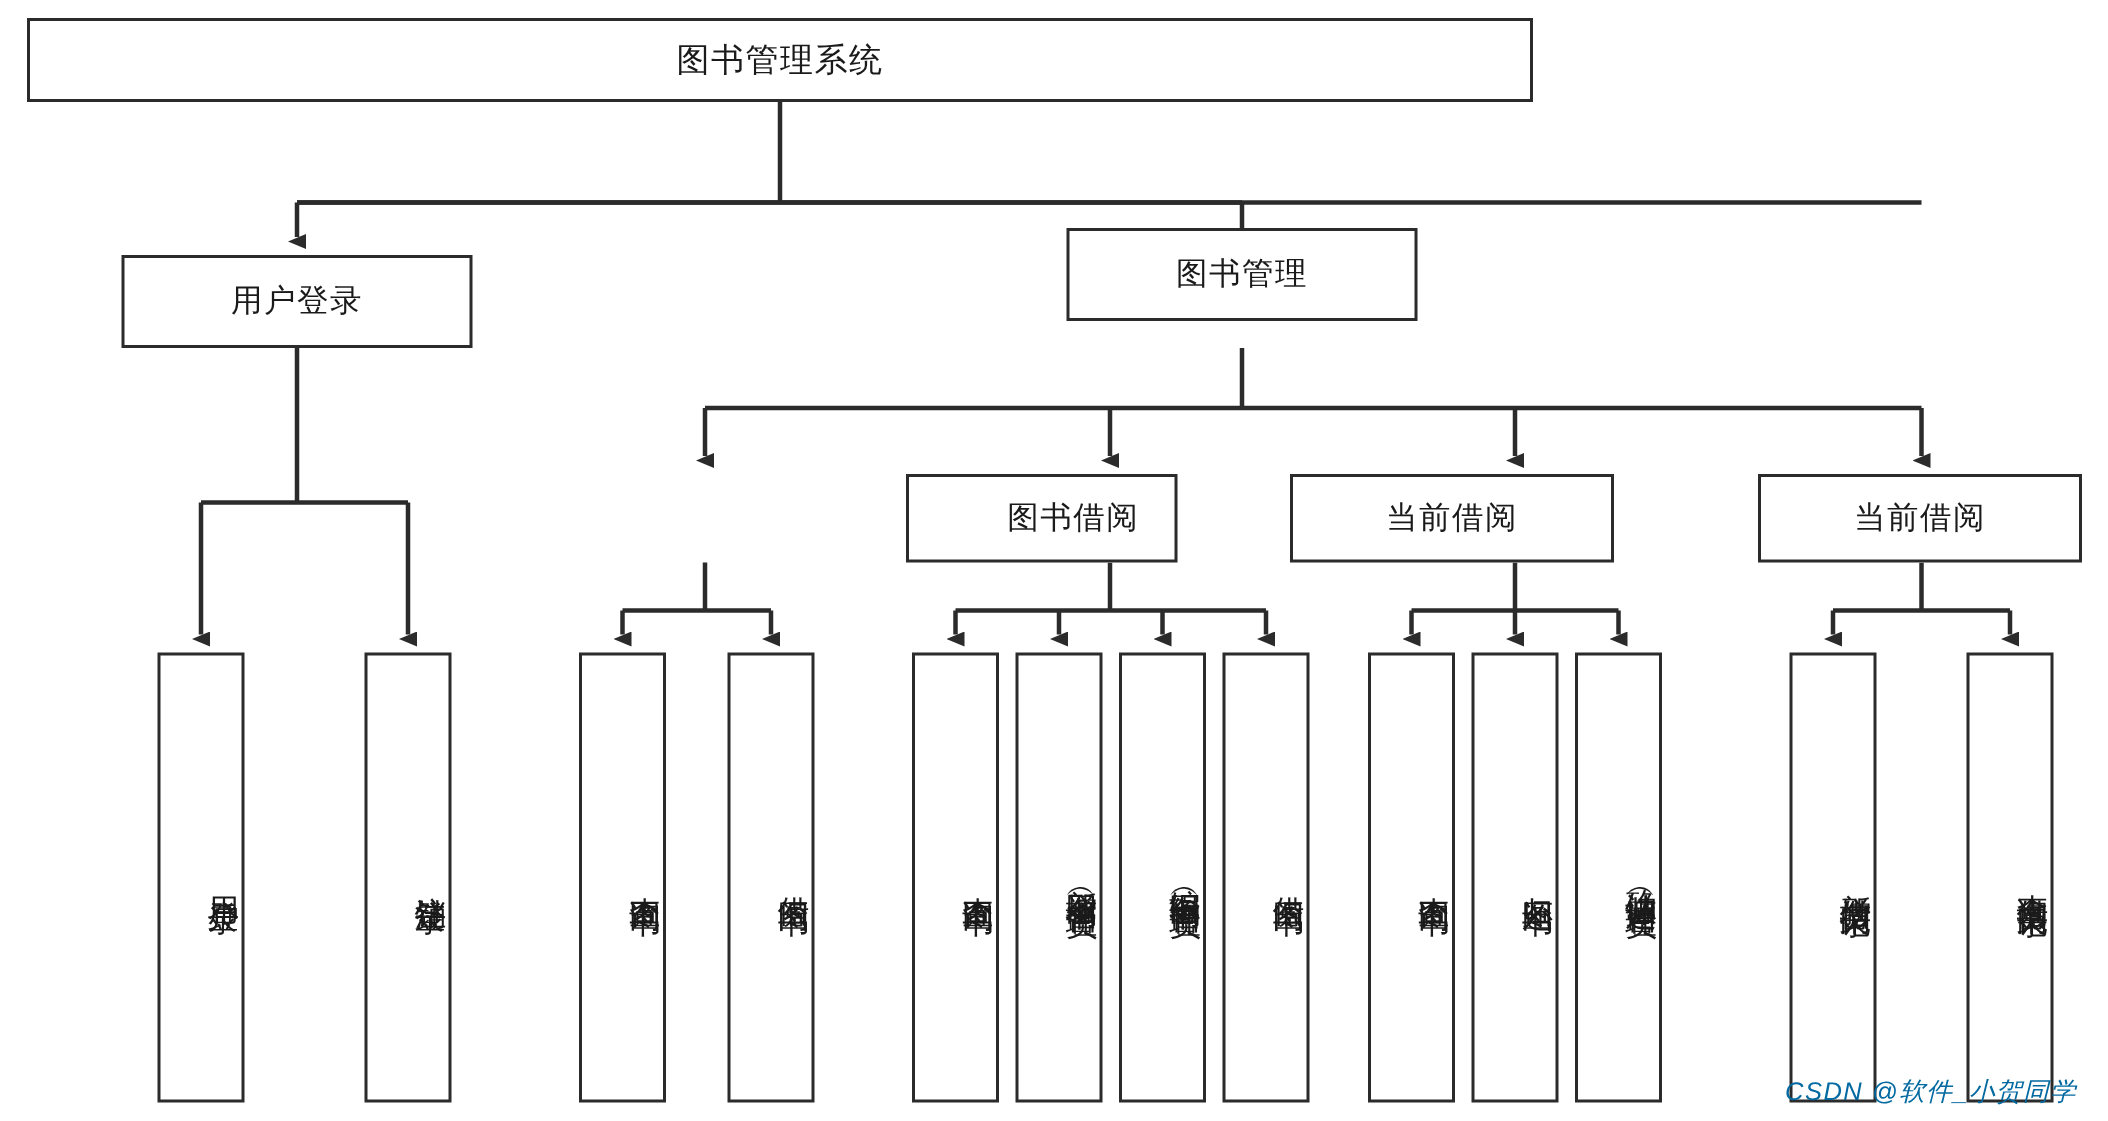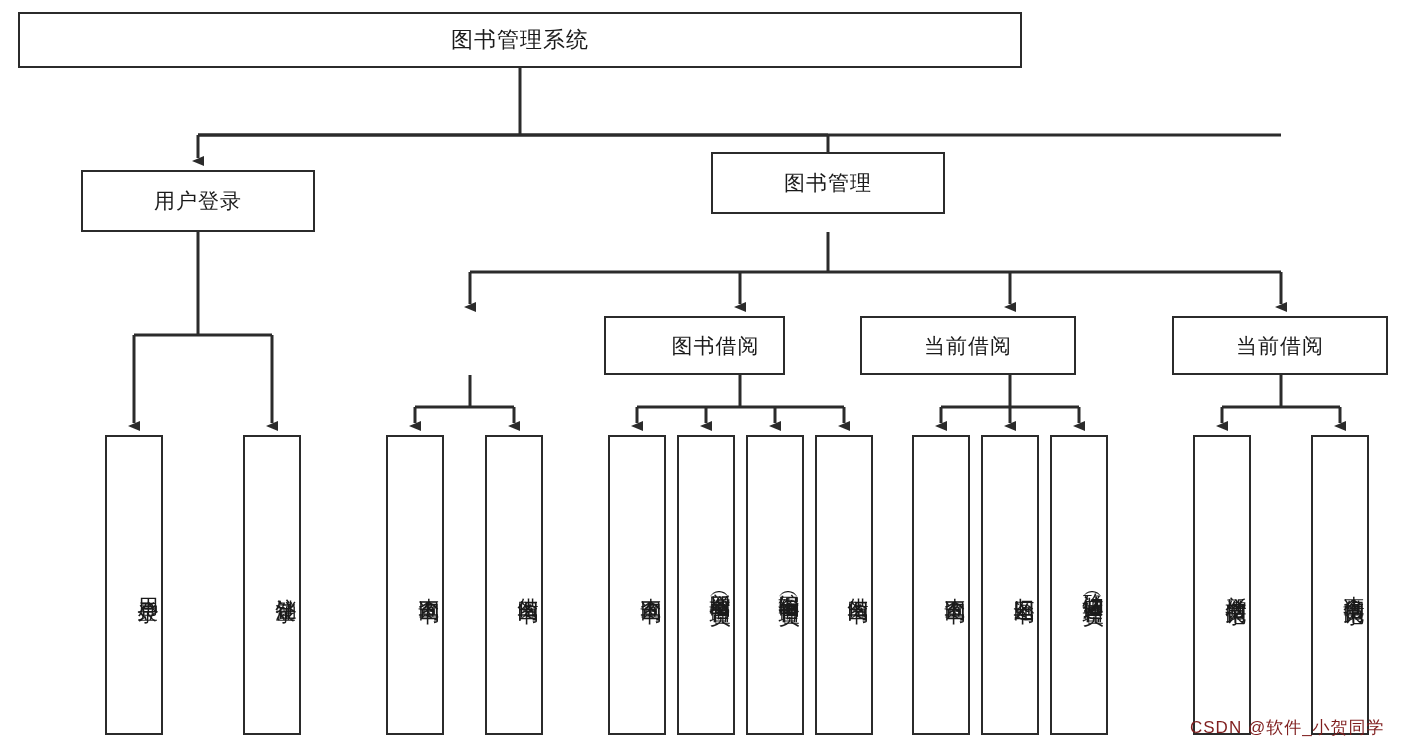--- a/index.html
+++ b/index.html
@@ -57,24 +57,25 @@
     justify-content: center;
   }
   .node.vert .vtext {
     writing-mode: vertical-rl;
     text-orientation: upright;
     white-space: nowrap;
   }
   .watermark {
     position: absolute;
     font-size: 17px;
-    color: #7f1d1d;
+    color: #0369a1;
     letter-spacing: 1px;
     white-space: nowrap;
     user-select: none;
+    font-style: italic;
   }
 </style>
 </head>
 <body>
 
 <div id="canvas">
 
   <svg id="wires" viewBox="0 0 1405 747" width="1405" height="747" xmlns="http://www.w3.org/2000/svg">
     <defs>
       <marker id="arrow" markerWidth="10" markerHeight="12" refX="2" refY="6" orient="auto" markerUnits="userSpaceOnUse">

